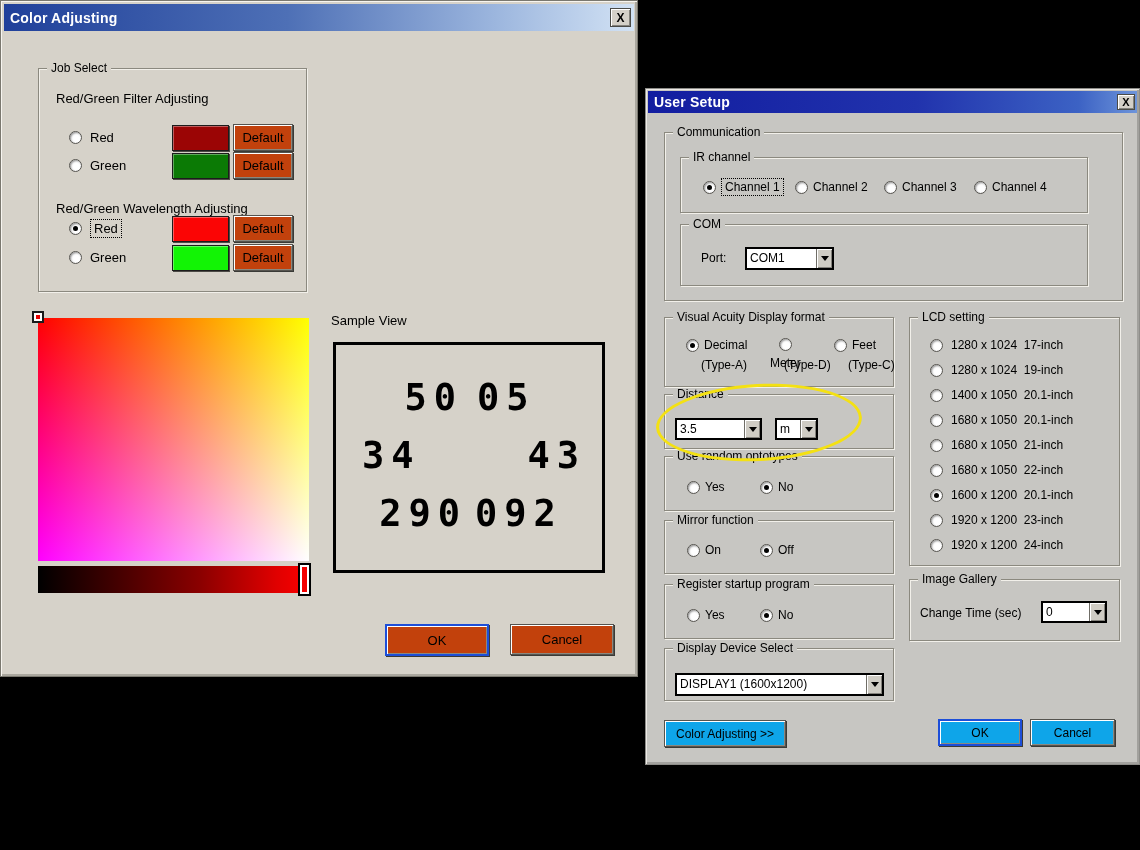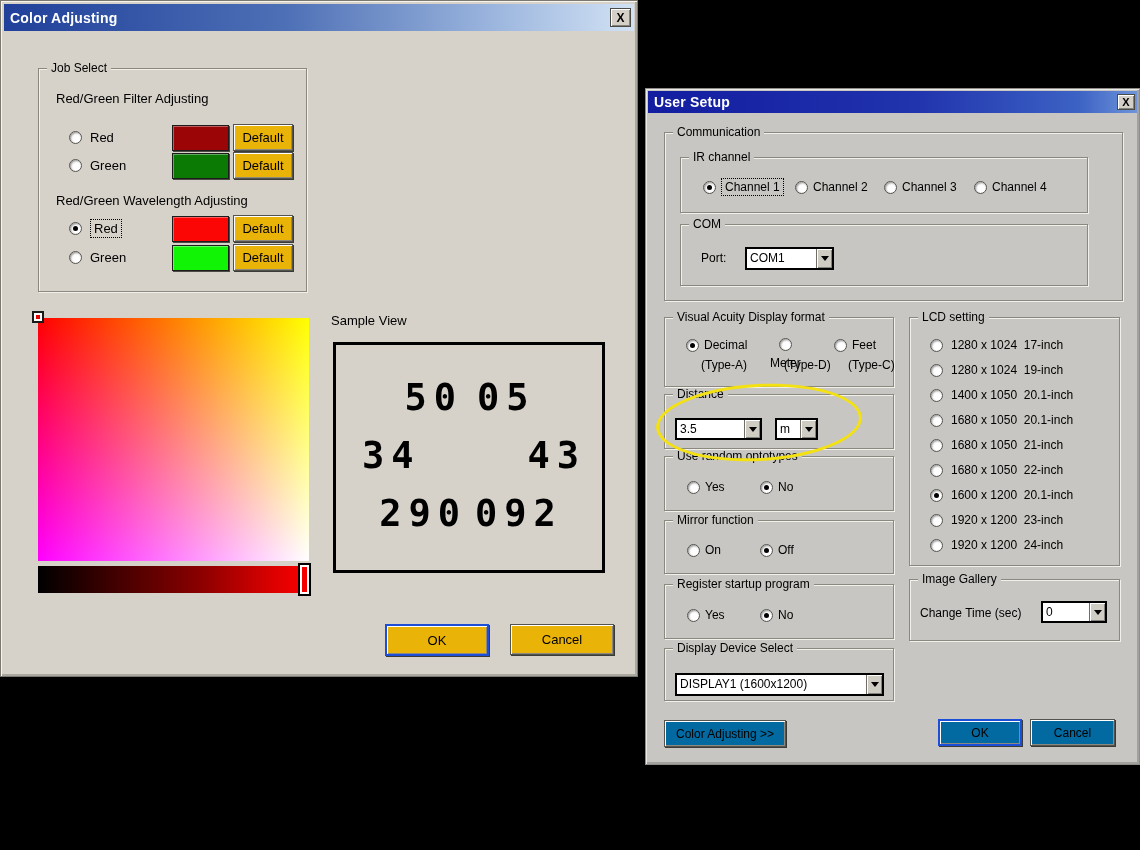--- a/index.html
+++ b/index.html
@@ -67,27 +67,27 @@
     box-shadow: inset 1px 1px 2px rgba(60,60,60,.55), inset -1px -1px 0 #fff;
   }
   .radio.checked::after {
     content:""; position:absolute; left:3px; top:3px; width:5px; height:5px;
     border-radius:50%; background:#000;
   }
   .focusbox { border:1px dotted #000; padding:1px 3px; }
 
   
   .btn {
-    background:#eab308; border:1px solid #55534e;
+    background:#c2410c; border:1px solid #55534e;
     box-shadow: inset 1px 1px 0 #ffffff, inset -1px -1px 0 #8a887f, 1px 1px 0 #3a3a36;
     font-size:13px; display:flex; align-items:center; justify-content:center;
     font-family:"Liberation Sans", sans-serif; position:absolute;
   }
   .btn.default { border:2px solid #1d4ed8; }
-  .dialog.right .btn { background:#0369a1; font-size:12px; }
+  .dialog.right .btn { background:#0ea5e9; font-size:12px; }
 
   
   .combo {
     position:absolute; background:#fff; border:2px solid #000;
     display:flex; align-items:stretch;
   }
   .combo-text { flex:1; font-size:12px; padding:2px 0 0 3px; white-space:nowrap; overflow:hidden; }
   .combo-btn {
     width:16px; flex:none; background:#cfccc4;
     border-left:1px solid #6f6d66;
@@ -184,21 +184,21 @@
       <button class="btn defbtn">Default</button>
     </div>
 
     <div class="jobrow" style="top:83px;">
       <span class="radio"></span>
       <span class="rlabel"><span>Green</span></span>
       <span class="swatch" style="background-color: rgb(11, 122, 5);"></span>
       <button class="btn defbtn">Default</button>
     </div>
 
-    <div class="sec-heading" style="top:124px;">Red/Green Wavelength Adjusting</div>
+    <div class="sec-heading" style="top:132px;">Red/Green Wavelength Adjusting</div>
 
     <div class="jobrow" style="top:146px;">
       <span class="radio checked"></span>
       <span class="rlabel"><span class="focusbox">Red</span></span>
       <span class="swatch" style="background-color: rgb(251, 5, 5);"></span>
       <button class="btn defbtn">Default</button>
     </div>
 
     <div class="jobrow" style="top:175px;">
       <span class="radio"></span>

